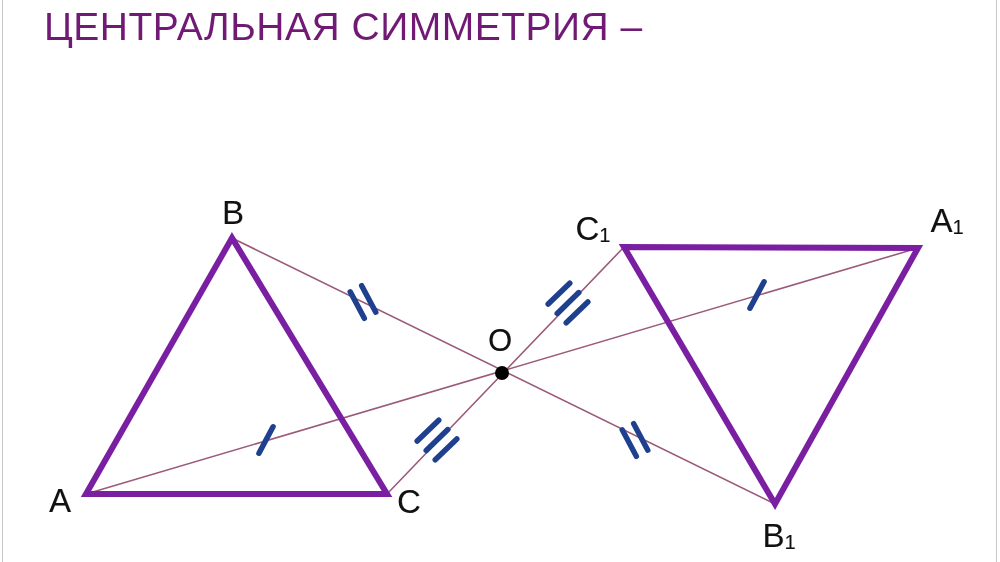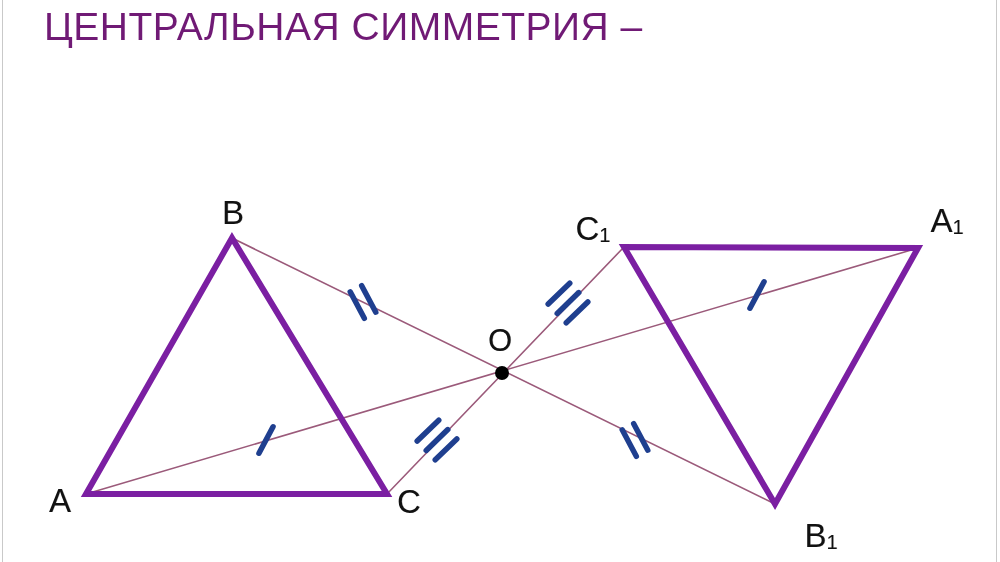--- a/index.html
+++ b/index.html
@@ -122,18 +122,18 @@
     <g id="g-center">
         <circle cx="502" cy="373" r="7" fill="#000000"></circle>
       </g>
   </svg>
 
   <div id="labels-layer">
       <div class="vlabel" style="left: 60px; top: 500px;">A</div>
       <div class="vlabel" style="left: 233px; top: 212px;">B</div>
       <div class="vlabel" style="left: 409px; top: 501px;">C</div>
       <div class="vlabel" style="left: 947px; top: 220px;">A<sub>1</sub></div>
-      <div class="vlabel" style="left: 821px; top: 535px;">B<sub>1</sub></div>
+      <div class="vlabel" style="left: 779px; top: 535px;">B<sub>1</sub></div>
       <div class="vlabel" style="left: 593px; top: 220px; margin-top: 8px;">C<sub>1</sub></div>
       <div class="vlabel olabel" style="left: 500px; top: 340px;">O</div>
     </div>
 
 </div>
 
 </body></html>

